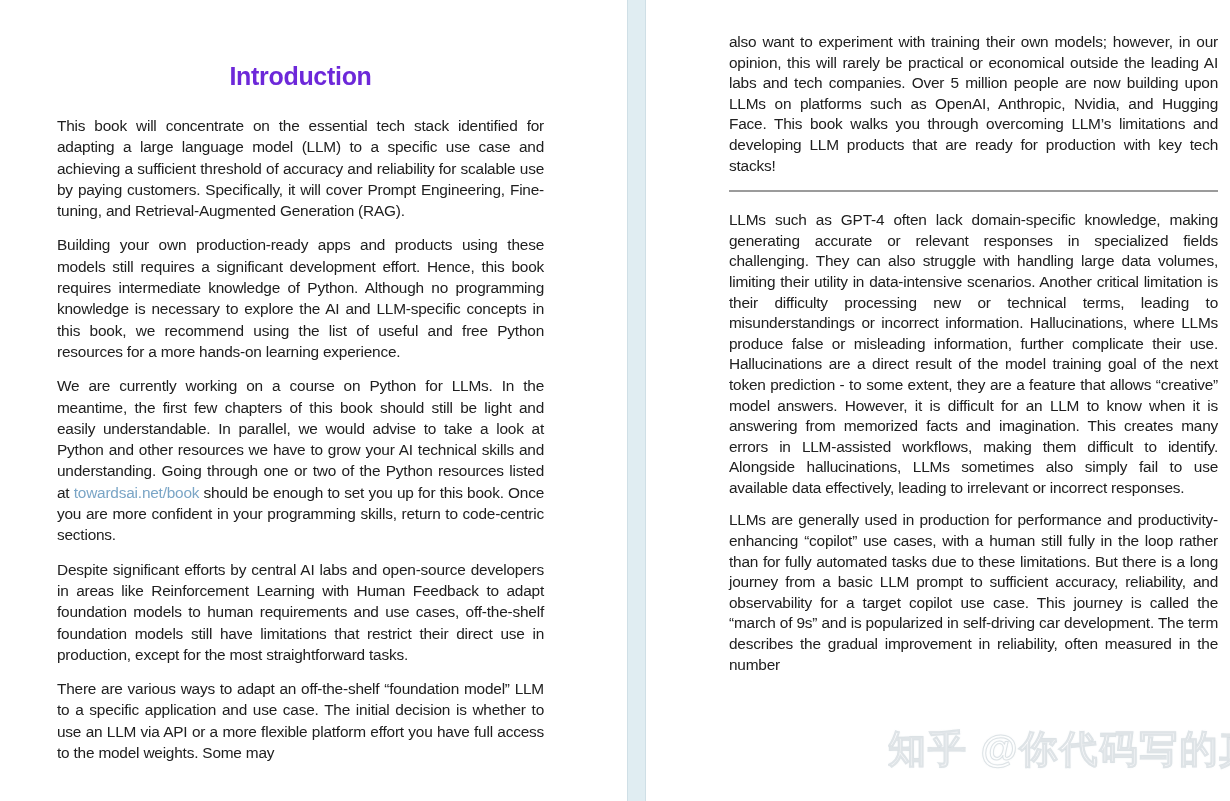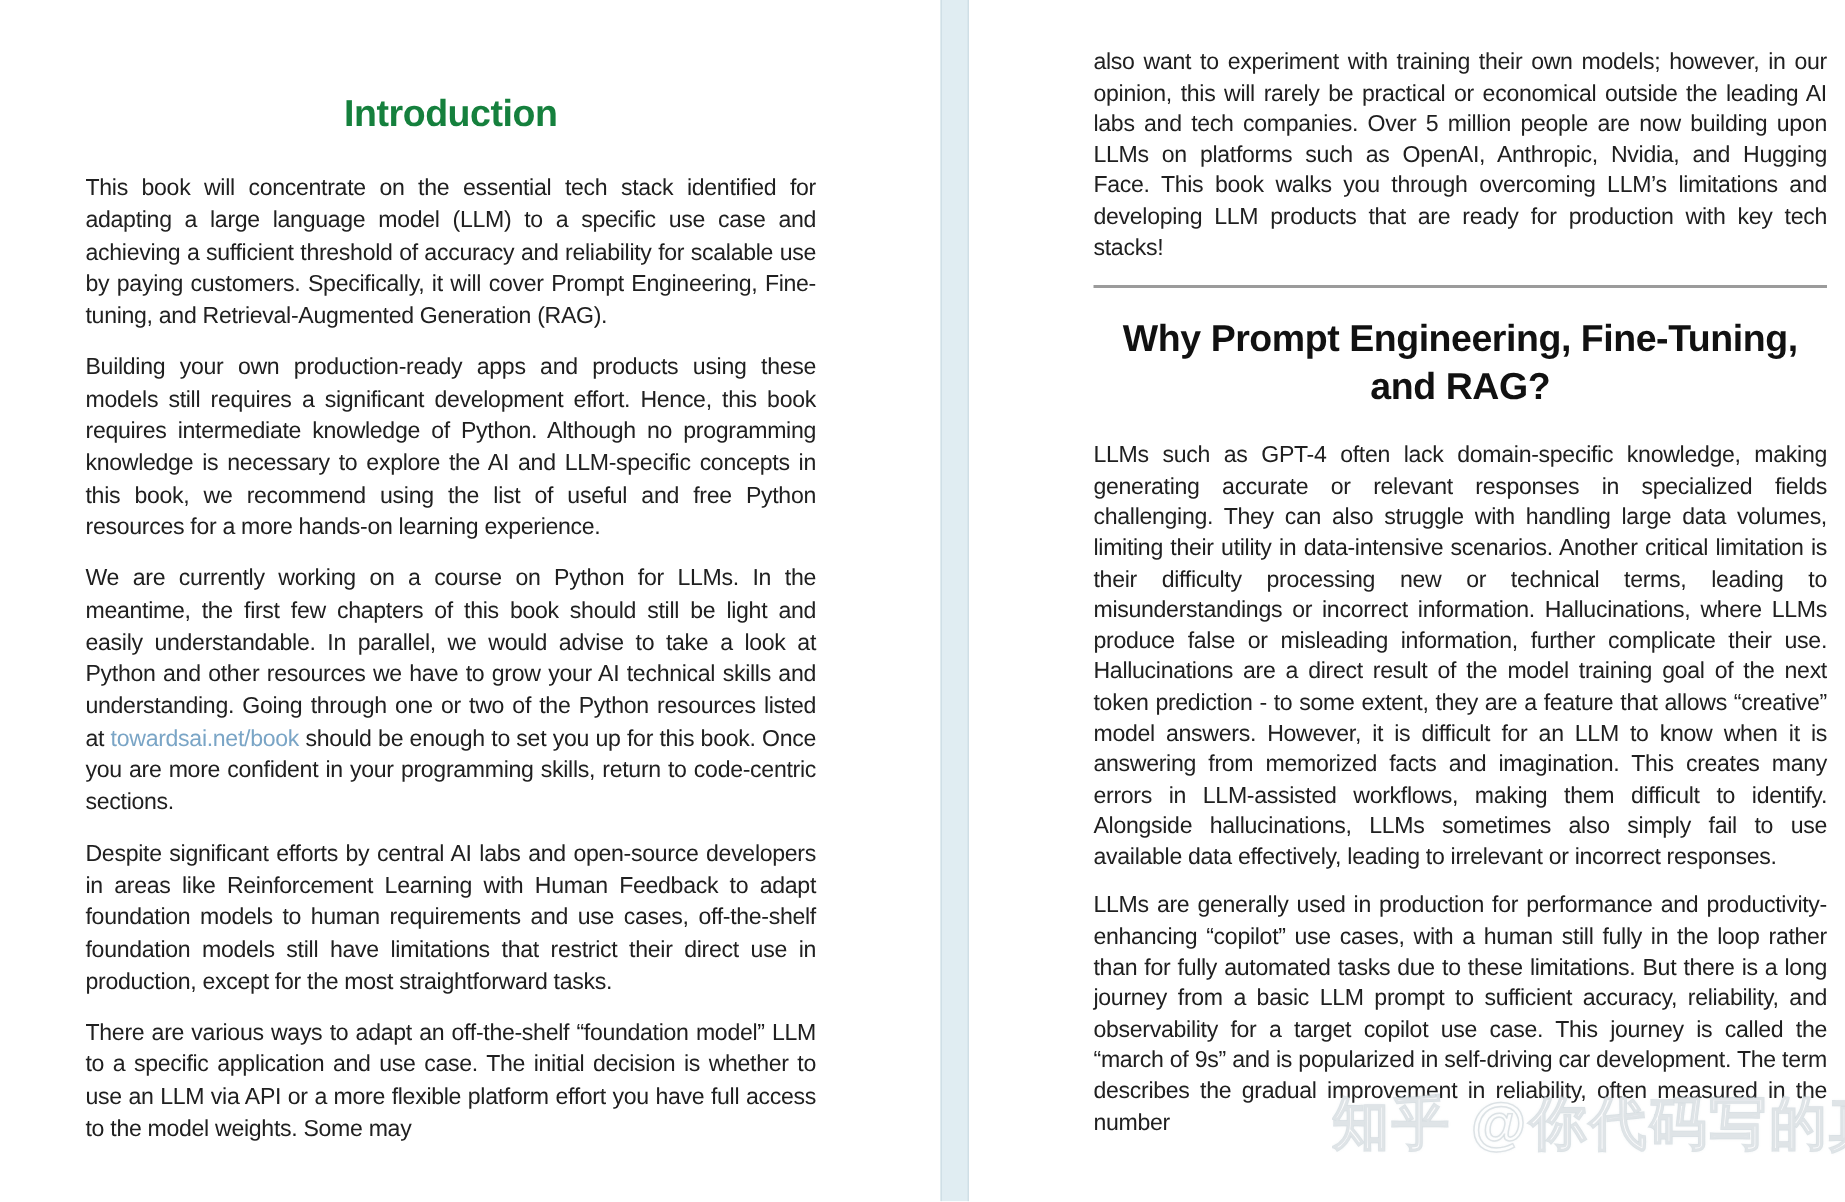--- a/index.html
+++ b/index.html
@@ -48,21 +48,21 @@
   .page-right .para {
     line-height: 20.6px;
     margin-bottom: 12px;
   }
   .h-intro {
     font-size: 25px;
     font-weight: bold;
     text-align: center;
     letter-spacing: -0.3px;
     margin: 62px 0 24px 0;
-    color: #15803d;
+    color: #6d28d9;
   }
   .page-right { padding-top: 32px; box-sizing: border-box; }
   .section-rule {
     border: none;
     border-top: 2px solid #9b9b9b;
     margin: 14px 0 18px 0;
   }
   .h-why {
     font-size: 25px;
     font-weight: bold;
@@ -106,20 +106,19 @@
     <p class="para"><span>We are currently working on a course on Python for LLMs. In the meantime, the first few chapters of this book should still be light and easily understandable. In parallel, we would advise to take a look at Python and other resources we have to grow your AI technical skills and understanding. Going through one or two of the Python resources listed at </span><a class="doc-link">towardsai.net/book</a><span> should be enough to set you up for this book. Once you are more confident in your programming skills, return to code-centric sections.</span></p>
     <p class="para">Despite significant efforts by central AI labs and open-source developers in areas like Reinforcement Learning with Human Feedback to adapt foundation models to human requirements and use cases, off-the-shelf foundation models still have limitations that restrict their direct use in production, except for the most straightforward tasks.</p>
     <p class="para">There are various ways to adapt an off-the-shelf “foundation model” LLM to a specific application and use case. The initial decision is whether to use an LLM via API or a more flexible platform effort you have full access to the model weights. Some may</p>
   </div>
 
   <div class="gutter"></div>
 
   <div class="page page-right">
     <p class="para">also want to experiment with training their own models; however, in our opinion, this will rarely be practical or economical outside the leading AI labs and tech companies. Over 5 million people are now building upon LLMs on platforms such as OpenAI, Anthropic, Nvidia, and Hugging Face. This book walks you through overcoming LLM’s limitations and developing LLM products that are ready for production with key tech stacks!</p>
     <hr class="section-rule">
-    <div class="h-why">Why Prompt Engineering, Fine-Tuning, and RAG?</div>
     <p class="para">LLMs such as GPT-4 often lack domain-specific knowledge, making generating accurate or relevant responses in specialized fields challenging. They can also struggle with handling large data volumes, limiting their utility in data-intensive scenarios. Another critical limitation is their difficulty processing new or technical terms, leading to misunderstandings or incorrect information. Hallucinations, where LLMs produce false or misleading information, further complicate their use. Hallucinations are a direct result of the model training goal of the next token prediction - to some extent, they are a feature that allows “creative” model answers. However, it is difficult for an LLM to know when it is answering from memorized facts and imagination. This creates many errors in LLM-assisted workflows, making them difficult to identify. Alongside hallucinations, LLMs sometimes also simply fail to use available data effectively, leading to irrelevant or incorrect responses.</p>
     <p class="para">LLMs are generally used in production for performance and productivity-enhancing “copilot” use cases, with a human still fully in the loop rather than for fully automated tasks due to these limitations. But there is a long journey from a basic LLM prompt to sufficient accuracy, reliability, and observability for a target copilot use case. This journey is called the “march of 9s” and is popularized in self-driving car development. The term describes the gradual improvement in reliability, often measured in the number</p>
   </div>
 
   <div class="watermark">知乎 @你代码写的真好</div>
 
 </div>
 
 </body></html>

